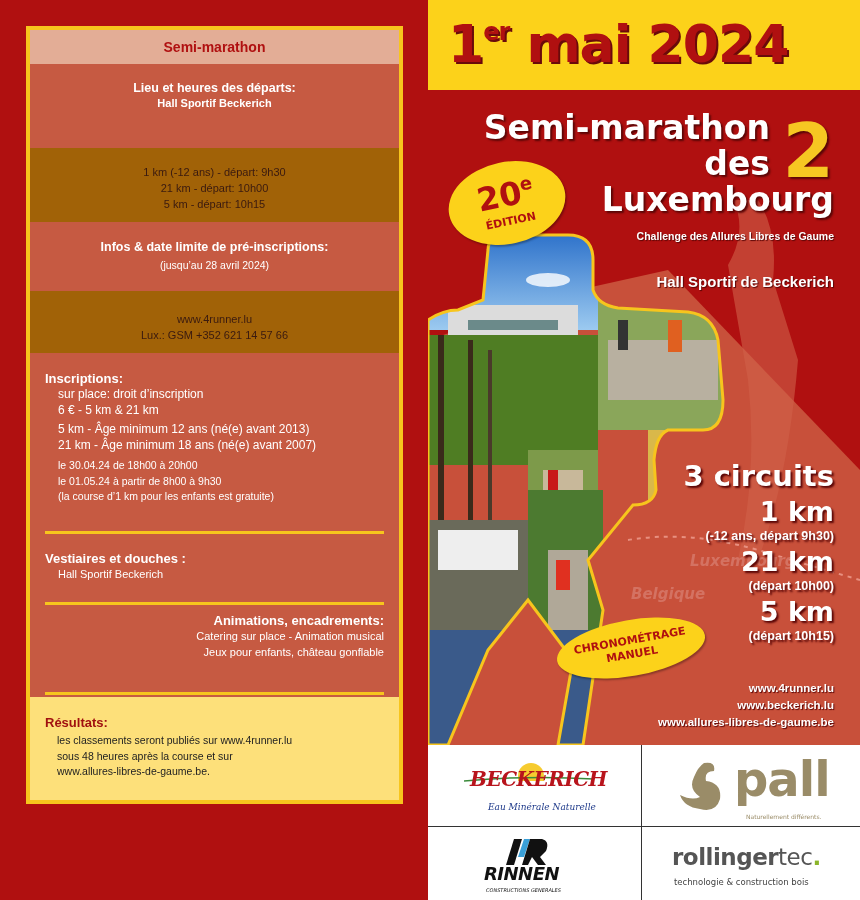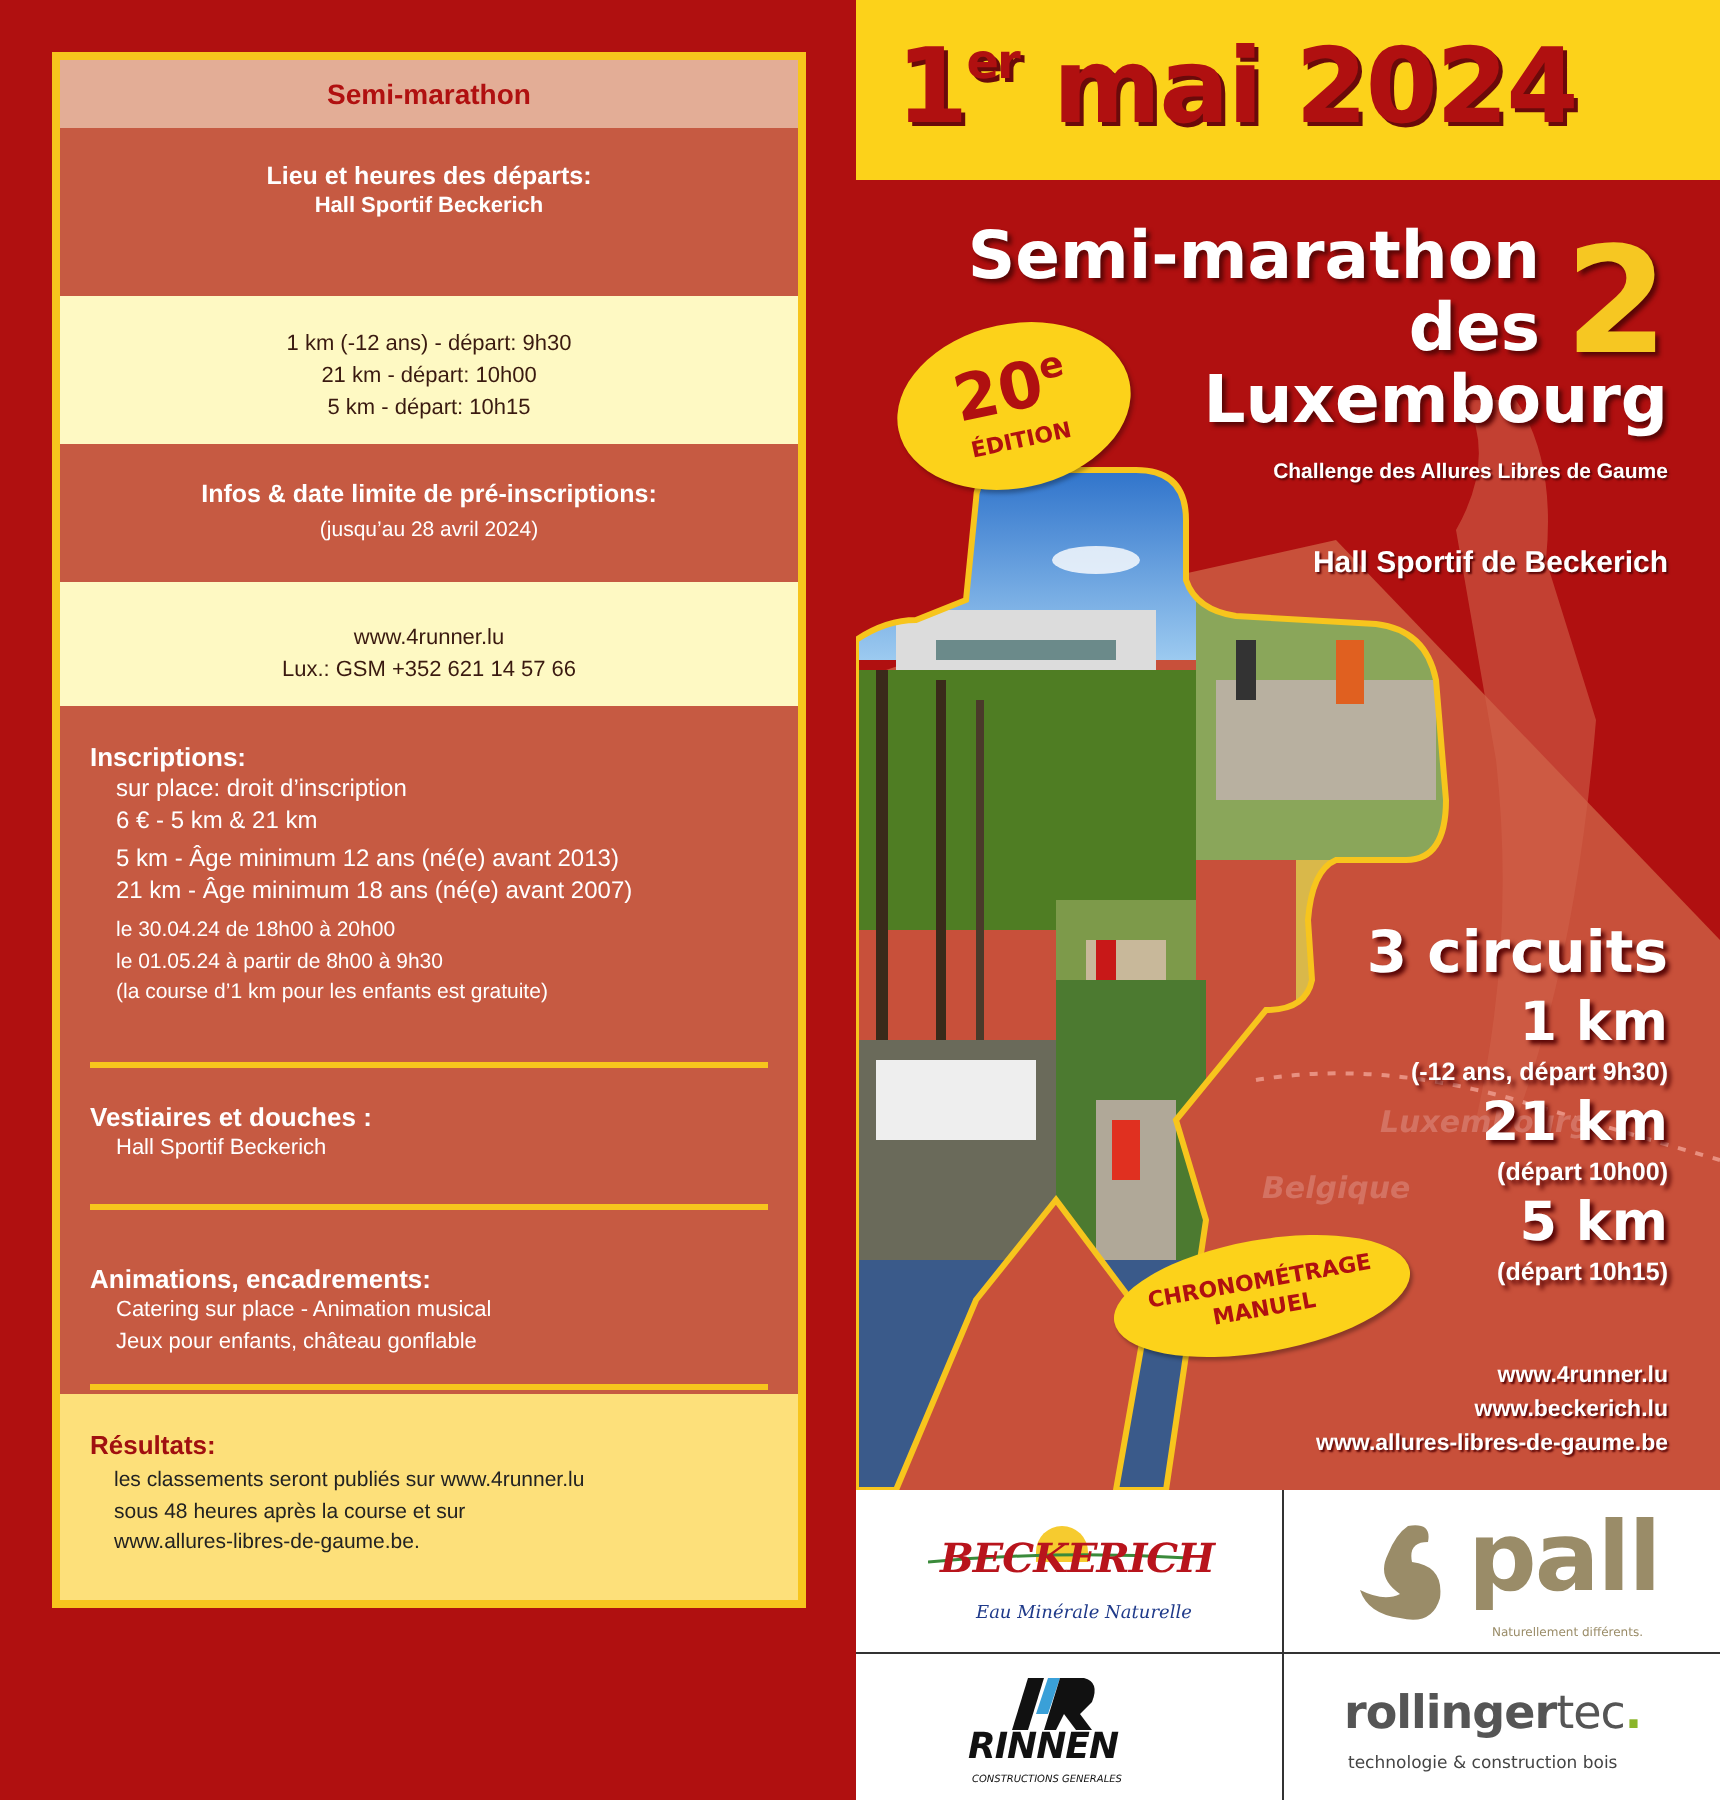--- a/index.html
+++ b/index.html
@@ -20,21 +20,21 @@
       background: #c65a42;
       overflow: hidden;
     }
     .row { width: 100%; text-align: center; color: #fff; }
     .row-title {
       background: #e3ad96; height: 34px; color: #b01010;
       font-weight: bold; font-size: 14px; line-height: 34px;
       font-family: "Liberation Sans", sans-serif;
     }
     .row-dark { background: #c65a42; }
-    .row-light { background: #fef9c3; color: #3a1a10; text-align: center; }
+    .row-light { background: #a16207; color: #3a1a10; text-align: center; }
     .row-depart { height: 84px; padding-top: 17px; }
     .row-depart .h { font-weight: bold; font-size: 12.5px; font-family: "Liberation Sans", sans-serif; }
     .row-depart .s { font-weight: bold; font-size: 11px; margin-top: 2px; font-family: "Liberation Sans", sans-serif; }
     .row-times { height: 74px; padding-top: 16px; font-size: 11px; line-height: 16px; font-family: "Liberation Sans", sans-serif; }
     .row-infos { height: 69px; padding-top: 18px; }
     .row-infos .h { font-weight: bold; font-size: 12.5px; font-family: "Liberation Sans", sans-serif; }
     .row-infos .s { font-size: 10.5px; margin-top: 5px; font-family: "Liberation Sans", sans-serif; }
     .row-contact { height: 62px; padding-top: 20px; font-size: 11px; line-height: 16px; font-family: "Liberation Sans", sans-serif; }
 
     .block { padding: 0 15px; color: #fff; font-family: "Liberation Sans", sans-serif; }
@@ -234,21 +234,21 @@
       <div class="lt">(la course d’1 km pour les enfants est gratuite)</div>
     </div>
     <div class="sep"></div>
 
     <div class="block" style="padding-top:17px; height:68px;">
       <div class="h">Vestiaires et douches :</div>
       <div class="ls">Hall Sportif Beckerich</div>
     </div>
     <div class="sep"></div>
 
-    <div class="block" style="padding-top:27px; height:87px;">
+    <div class="block" style="padding-top:8px; height:87px;text-align:right;">
       <div class="h">Animations,  encadrements:</div>
       <div class="ls">Catering sur place - Animation musical</div>
       <div class="ls">Jeux pour enfants, château gonflable</div>
     </div>
     <div class="sep"></div>
 
     <div class="block" style="padding-top:18px;">
       <div class="h">Responsabilité :</div>
       <div class="ls" style="line-height:18px;">les organisateurs déclinent toute responsabilité en</div>
       <div class="ls" style="line-height:18px;">cas de vols et/ou d’accidents.</div>

